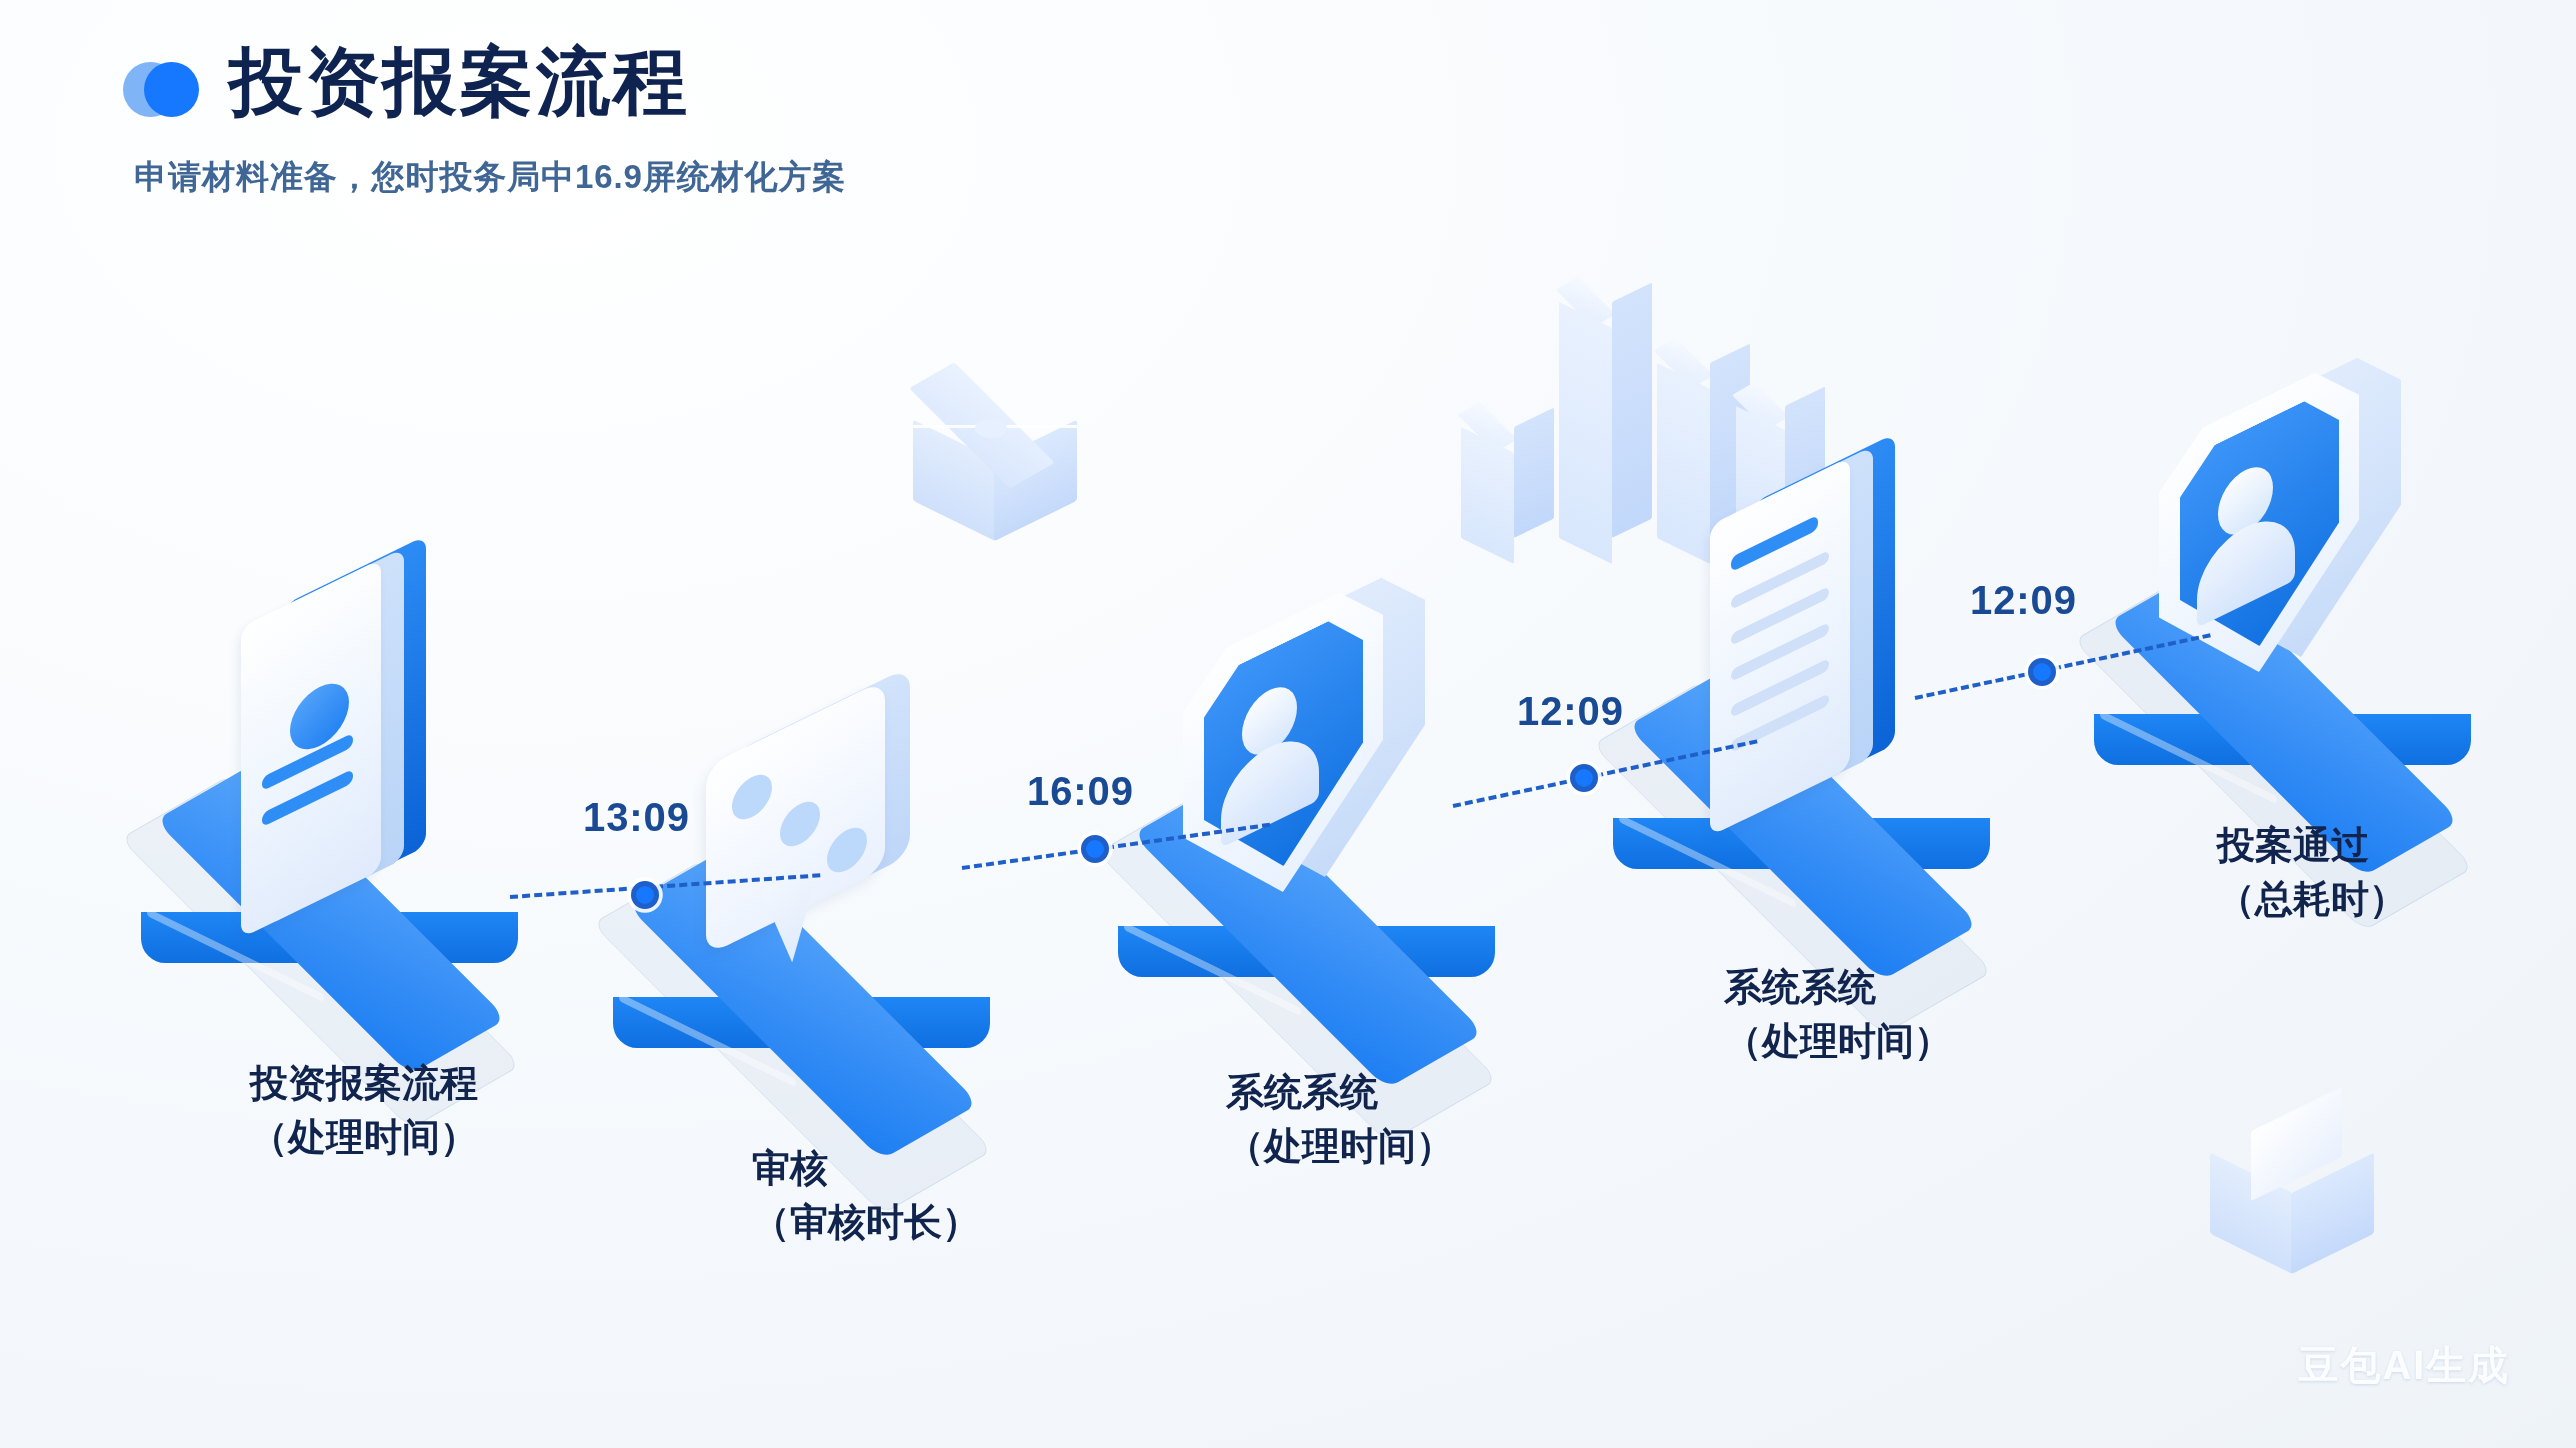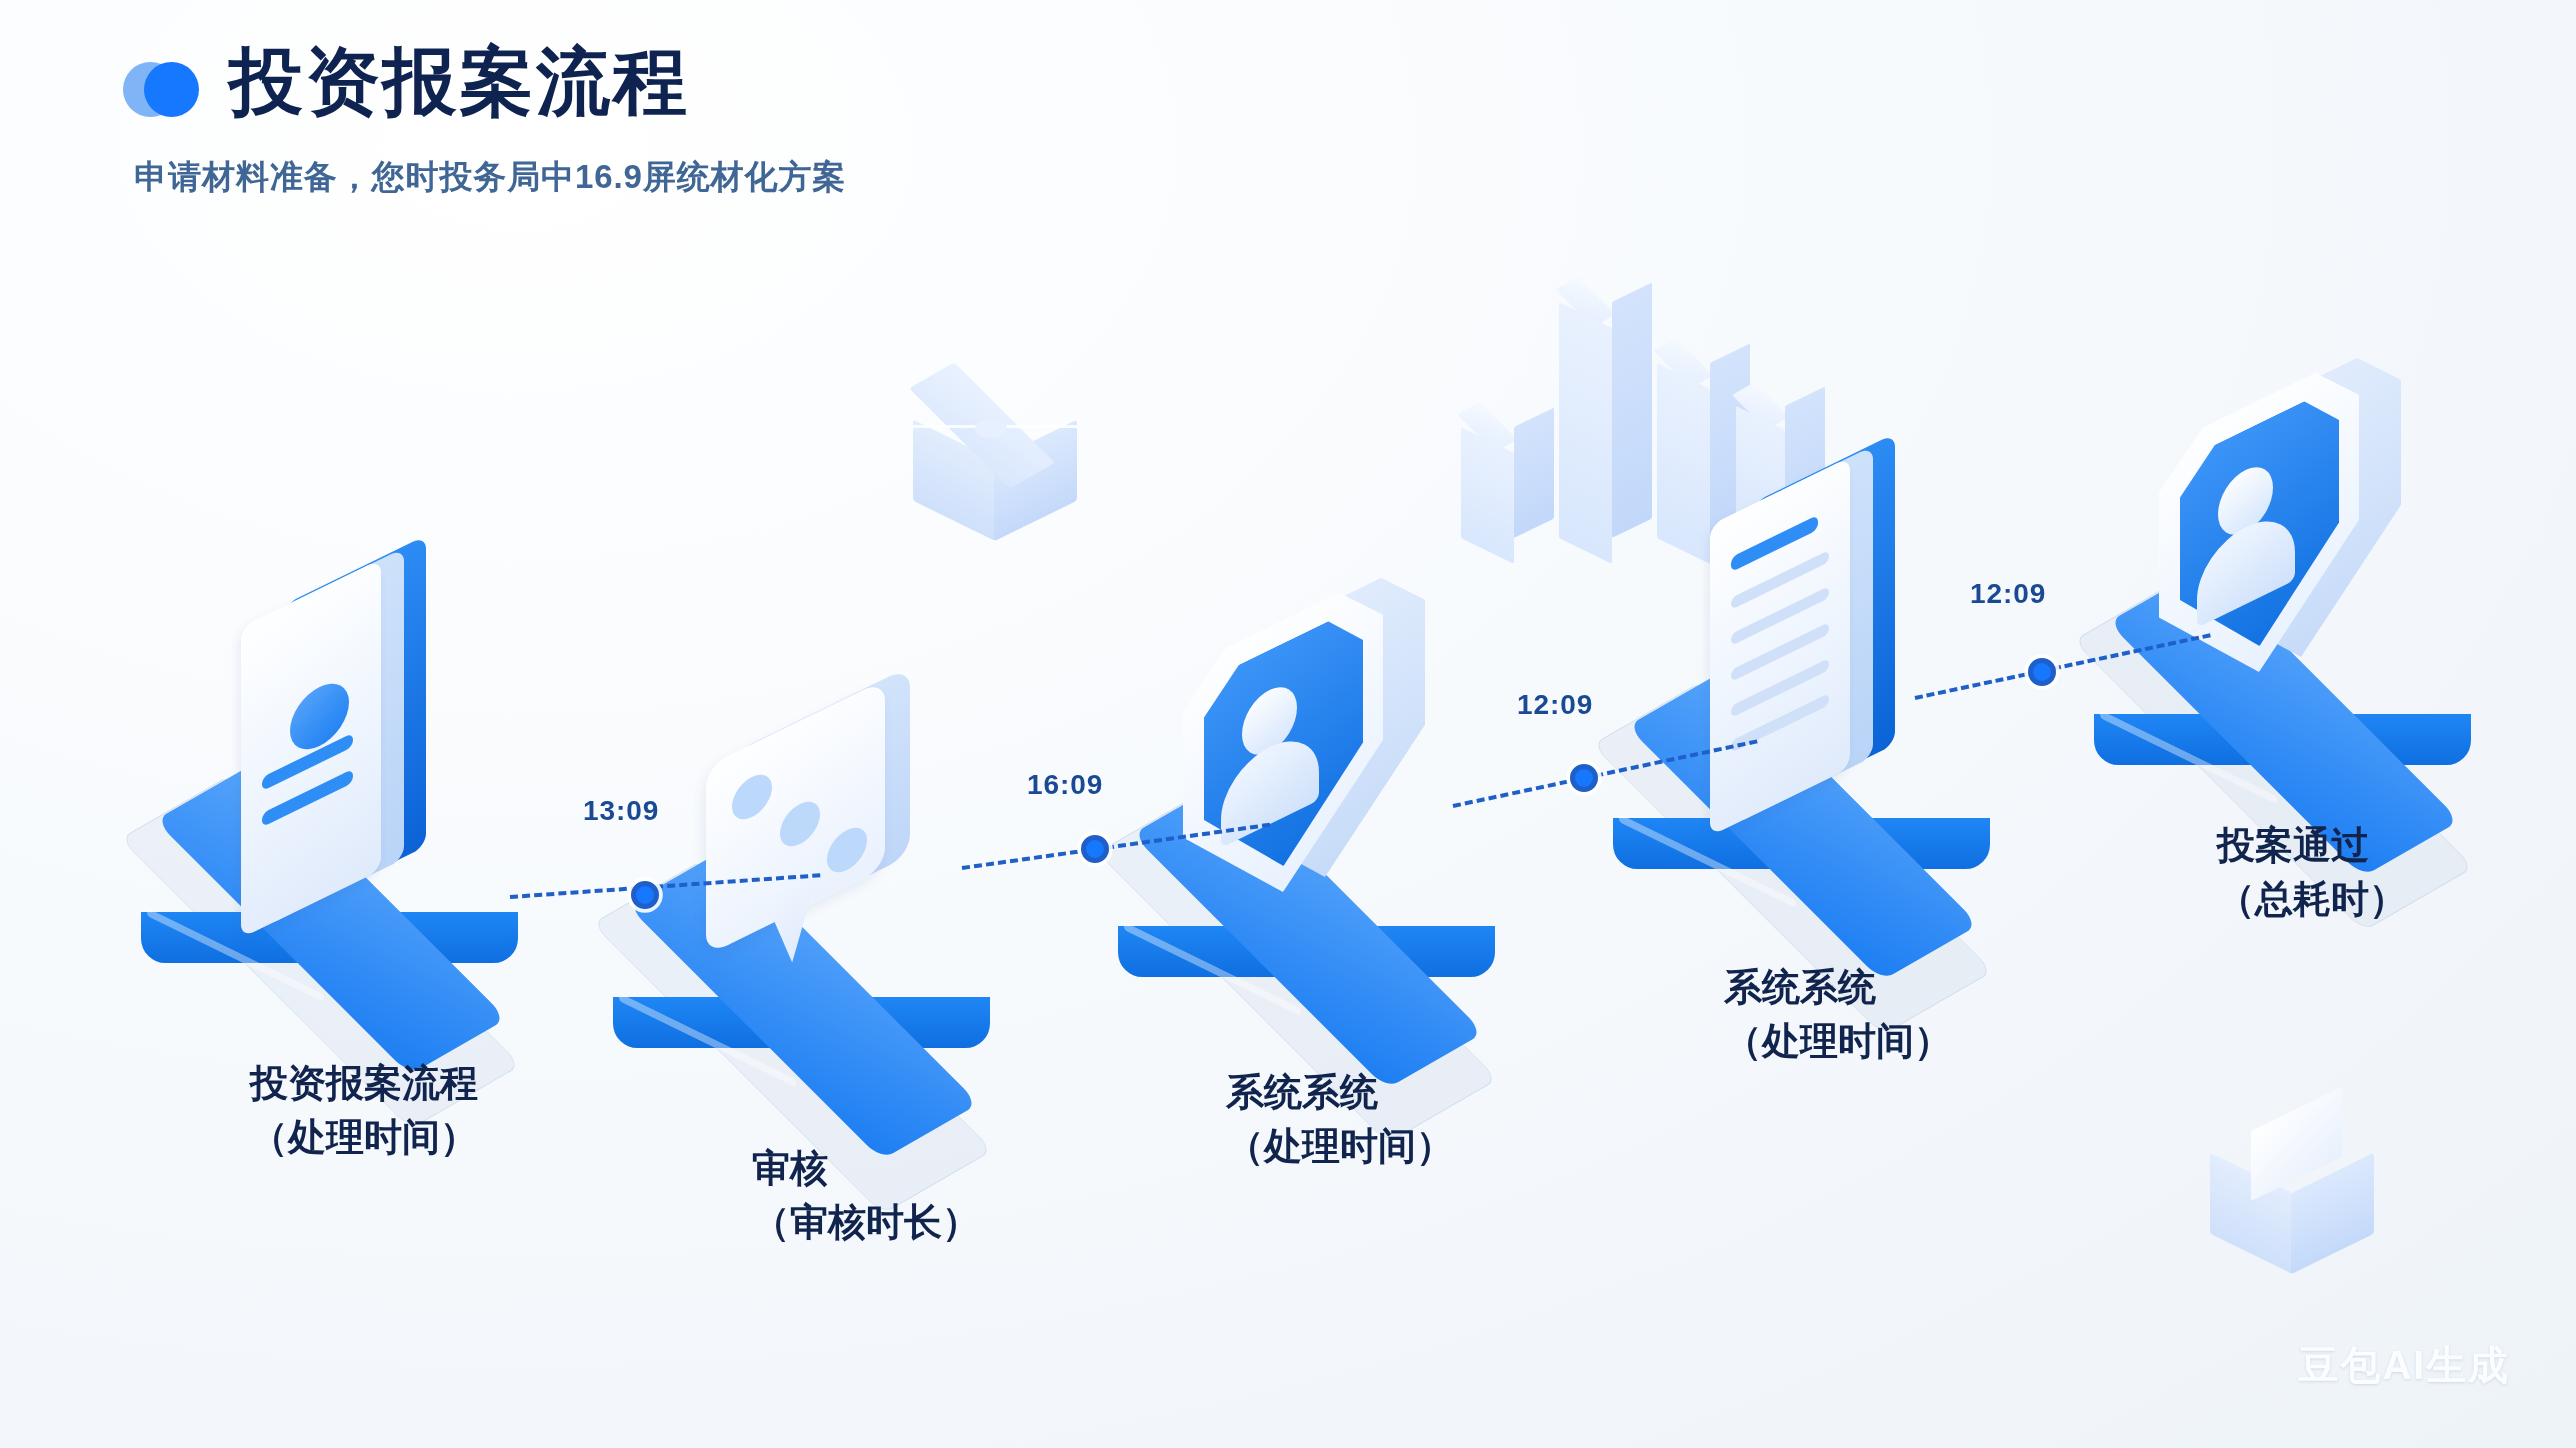--- a/index.html
+++ b/index.html
@@ -210,21 +210,21 @@
     position:absolute; left:0; top:0; height:0;
     border-top:4.7px dashed #1f5fc9;
     transform-origin:left center;
   }
   .connector .node{
     position:absolute; width:28px; height:28px; border-radius:50%;
     background:#1677ff; border:5.7px solid #1f5fc9;
     box-shadow:0 0 0 3.8px rgba(255,255,255,.9);
   }
   .time-label{
-    position:absolute; font-size:28px; font-weight:600; color:#1a4a93;
+    position:absolute; font-size:40px; font-weight:600; color:#1a4a93;
     letter-spacing:0.9px; white-space:nowrap;
   }
 
   
   .caption{
     position:absolute; white-space:nowrap;
     font-size:38px; font-weight:600; color:#10244d; line-height:1.42;
     transform:translateX(-50%);
   }
 

